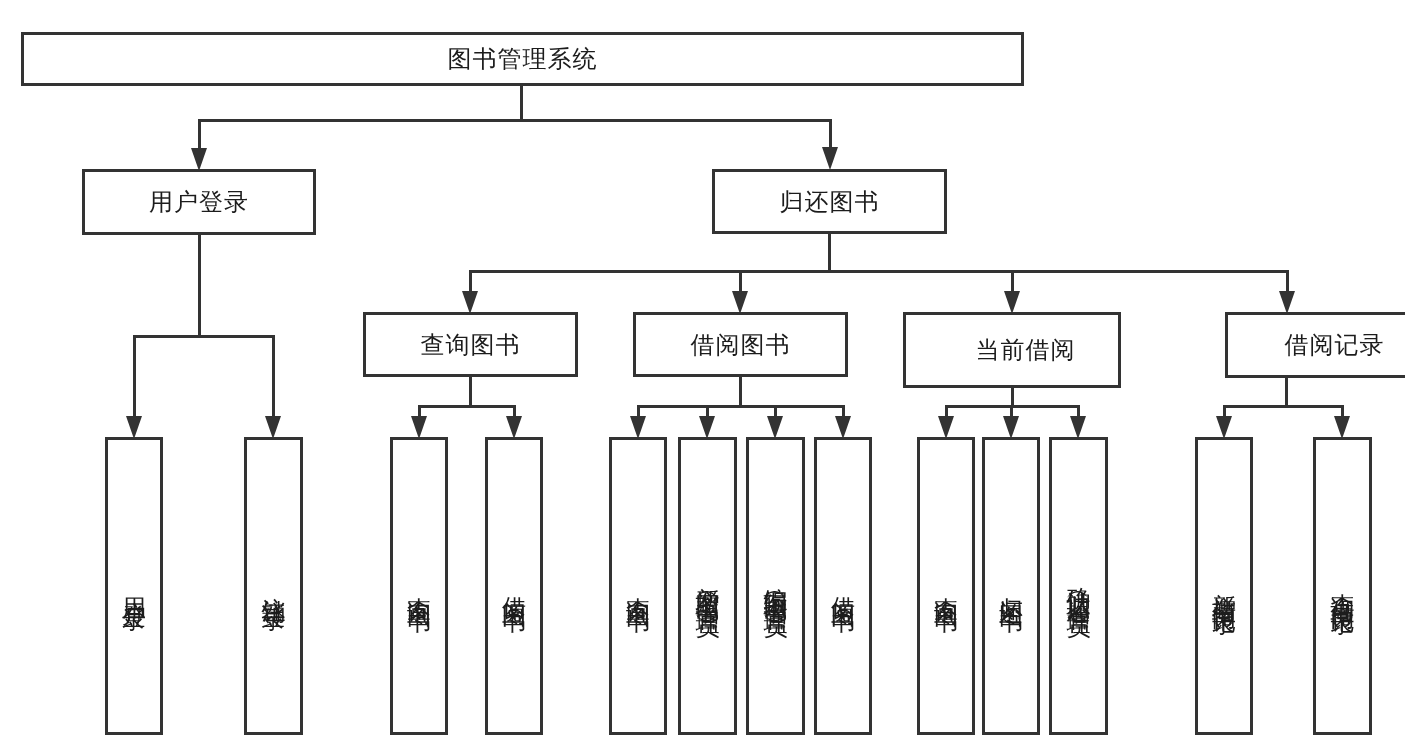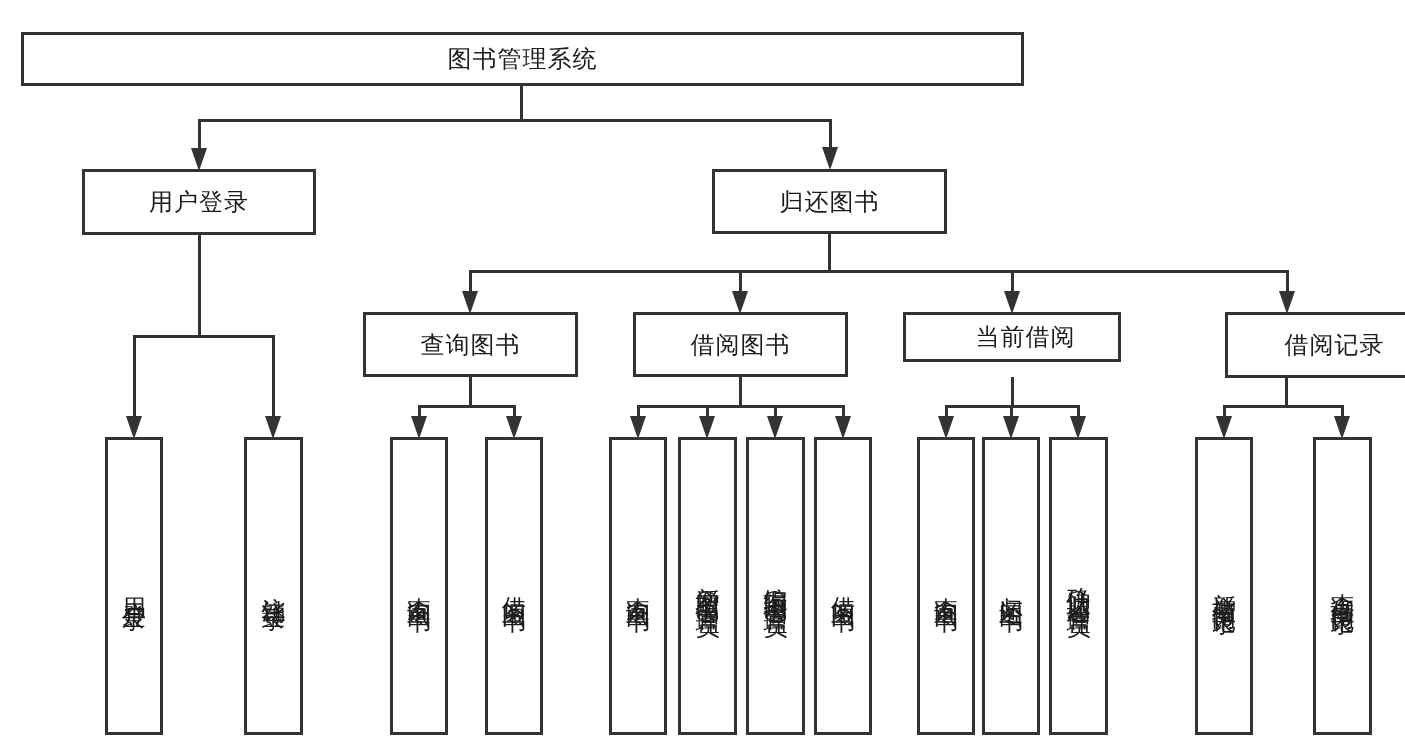--- a/index.html
+++ b/index.html
@@ -121,21 +121,21 @@
       <div class="arrowhead" style="left: 1334px; top: 416px;"></div>
     </div>
 
   <div class="node" style="left:21px; top:32px; width:1003px; height:54px;">图书管理系统</div>
 
   <div class="node" style="left:82px; top:169px; width:234px; height:66px;">用户登录</div>
   <div class="node" style="left:712px; top:169px; width:235px; height:65px;">归还图书</div>
 
   <div class="node" style="left:363px; top:312px; width:215px; height:65px;">查询图书</div>
   <div class="node" style="left:633px; top:312px; width:215px; height:65px;">借阅图书</div>
-  <div class="node" style="left:903px; top:312px; width:218px; height:50px;padding-left:27px;">当前借阅</div>
+  <div class="node" style="left:903px; top:312px; width:218px; height:76px;padding-left:27px;">当前借阅</div>
   <div class="node" style="left:1177px; top:312px; width:219px; height:66px;margin-left:48px;">借阅记录</div>
 
   <div class="node vnode" style="left:105px; top:437px; width:58px; height:298px;">用户登录</div>
   <div class="node vnode" style="left:244px; top:437px; width:59px; height:298px;">注销登录</div>
 
   <div class="node vnode" style="left:390px; top:437px; width:58px; height:298px;">查询图书</div>
   <div class="node vnode" style="left:485px; top:437px; width:58px; height:298px;">借阅图书</div>
 
   <div class="node vnode" style="left:609px; top:437px; width:58px; height:298px;">查询图书</div>
   <div class="node vnode" style="left:678px; top:437px; width:59px; height:298px;">新增图书（管理员）</div>

